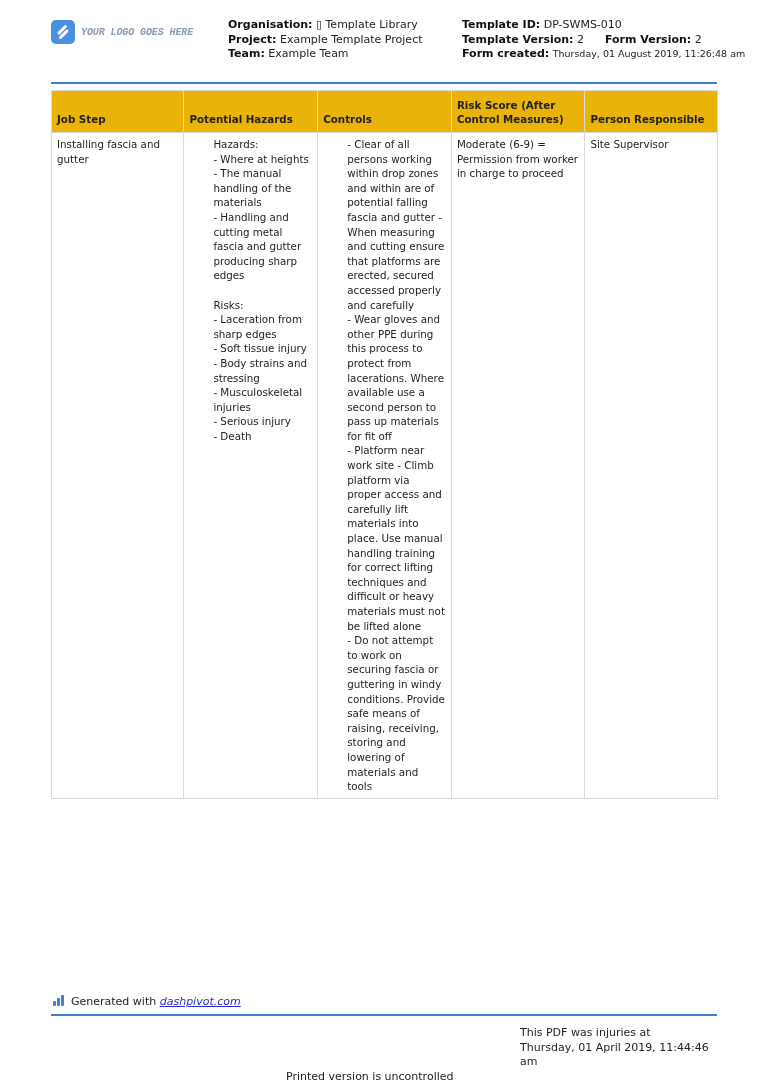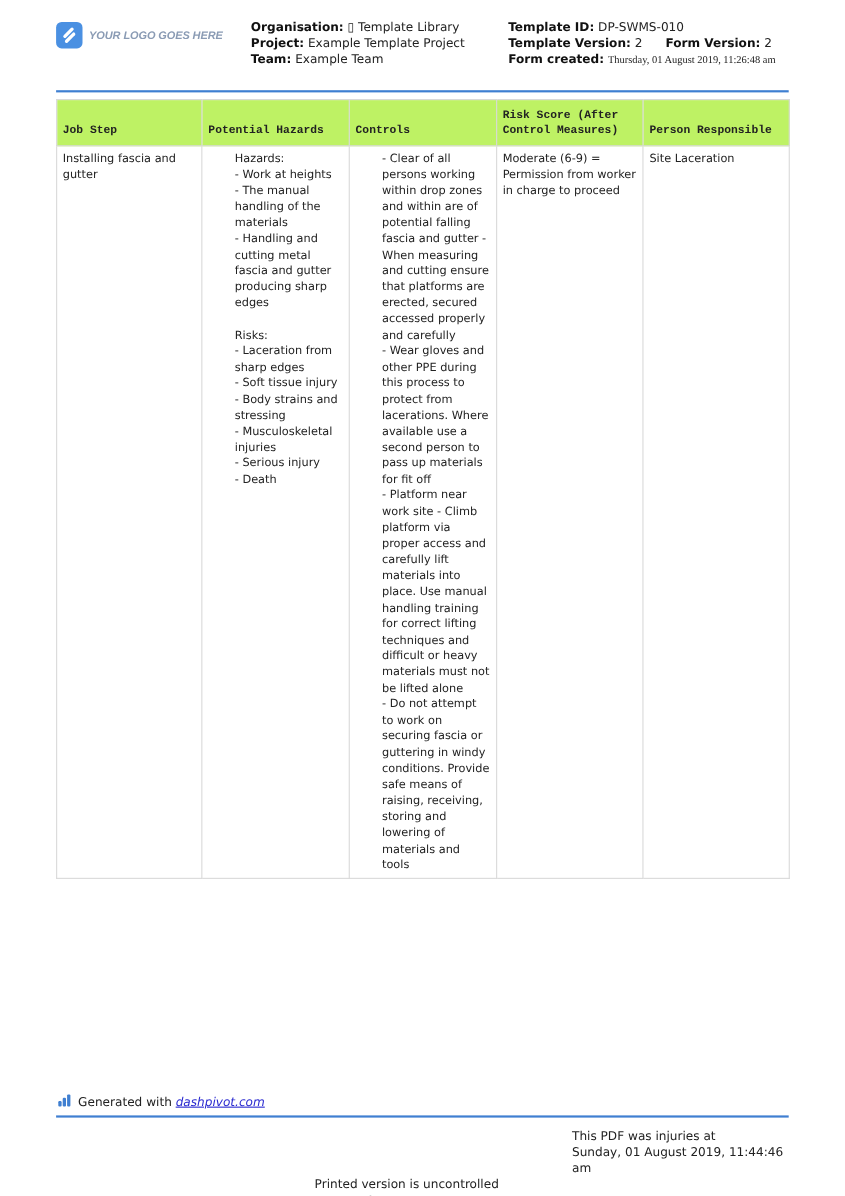--- a/index.html
+++ b/index.html
@@ -7,39 +7,39 @@
       width: 768px; height: 1087px; position: relative; overflow: hidden;
       font-family: "DejaVu Sans", sans-serif; color: #222222;
     }
     .header { position: absolute; left: 0; top: 0; width: 768px; height: 84px; }
     .logo { position: absolute; left: 51px; top: 20px; display: flex; align-items: center; }
     .logo-mark {
       width: 24px; height: 24px; border-radius: 5px; background: #4a90e2;
       display: flex; align-items: center; justify-content: center;
     }
     .logo-text {
-      margin-left: 6px; font-family: Liberation Sans, sans-serif; font-style: italic;
+      margin-left: 6px; font-family: Liberation Mono, monospace; font-style: italic;
       font-weight: bold; font-size: 10px; color: #8a9bb4; letter-spacing: -0.1px; text-align: center;
     }
     .meta-mid { position: absolute; left: 228px; top: 18px; font-size: 11px; line-height: 14.5px; }
     .meta-right { position: absolute; left: 462px; top: 18px; font-size: 11px; line-height: 14.5px; }
     .meta-mid b, .meta-right b { font-weight: bold; color: #111; }
-    .small { font-size: 9.5px; font-family: Liberation Serif, serif; }
+    .small { font-size: 9.5px; }
     .rule-top { position: absolute; left: 51px; top: 82px; width: 666px; height: 2px; background: #3f7fd1; }
 
     table.swms {
       position: absolute; left: 51px; top: 90px; width: 667px;
       border-collapse: collapse; font-size: 10.3px; line-height: 14.6px;
     }
     table.swms th, table.swms td {
       border: 1px solid #d9d9d9; vertical-align: top; text-align: left; padding: 4px 5px 4px 5px;
     }
     table.swms th {
-      background: #bef264; font-weight: bold; color: #222; vertical-align: bottom;
-      height: 32px; padding-bottom: 5px; font-family: Liberation Mono, monospace;
+      background: #eab308; font-weight: bold; color: #222; vertical-align: bottom;
+      height: 32px; padding-bottom: 5px;
     }
     .col1 { width: 122px; } .col2 { width: 123px; margin-left: 16px; } .col3 { width: 123px; }
     .col4 { width: 123px; } .col5 { width: 122px; }
     .cell-lines div { white-space: pre-wrap; padding-left: 24px; }
     .gap { height: 14.6px; }
 
     .rule-bottom { position: absolute; left: 51px; top: 1014px; width: 666px; height: 2px; background: #3f7fd1; }
     .footer-left { position: absolute; left: 53px; top: 995px; font-size: 11px; display: flex; align-items: flex-start; }
     .footer-left a { color: #2a2ad0; text-decoration: underline; font-style: italic; }
     .bars { display: flex; align-items: flex-end; margin-right: 6px; height: 11px; }
@@ -105,40 +105,40 @@
       <th class="col3">Controls</th>
       <th class="col4">Risk Score (After Control Measures)</th>
       <th class="col5">Person Responsible</th>
     </tr>
   </thead>
   <tbody>
     <tr style="height:533px">
       <td>Installing fascia and gutter</td>
       <td class="cell-lines">
         <div>Hazards:</div>
-        <div>- Work at heights</div>
+        <div>- Where at heights</div>
         <div>- The manual handling of the materials</div>
         <div>- Handling and cutting metal fascia and gutter producing sharp edges</div>
         <div class="gap"></div>
         <div>Risks:</div>
         <div>- Laceration from sharp edges</div>
         <div>- Soft tissue injury</div>
         <div>- Body strains and stressing</div>
         <div>- Musculoskeletal injuries</div>
         <div>- Serious injury</div>
         <div>- Death</div>
       </td>
       <td class="cell-lines">
         <div>- Clear of all persons working within drop zones and within are of potential falling fascia and gutter - When measuring and cutting ensure that platforms are erected, secured accessed properly and carefully</div>
         <div>- Wear gloves and other PPE during this process to protect from lacerations. Where available use a second person to pass up materials for fit off</div>
         <div>- Platform near work site - Climb platform via proper access and carefully lift materials into place. Use manual handling training for correct lifting techniques and difficult or heavy materials must not be lifted alone</div>
         <div>- Do not attempt to work on securing fascia or guttering in windy conditions. Provide safe means of raising, receiving, storing and lowering of materials and tools</div>
       </td>
       <td>Moderate (6-9) = Permission from worker in charge to proceed</td>
-      <td>Site Laceration</td>
+      <td>Site Supervisor</td>
     </tr>
   </tbody>
 </table>
 
 <div class="rule-bottom"></div>
 
 <div class="footer-left">
   <span class="bars">
     <span style="height:5px"></span>
       <span style="height:8px"></span>
@@ -147,14 +147,14 @@
   <span>Generated with</span>&nbsp;<a>dashpivot.com</a>
 </div>
 
 <div class="footer-mid">
   <div>Printed version is uncontrolled</div>
   <div>Page 6 of 10</div>
 </div>
 
 <div class="footer-right">
   <div>This PDF was injuries at</div>
-  <div>Sunday, 01 August 2019, 11:44:46 am</div>
+  <div>Thursday, 01 April 2019, 11:44:46 am</div>
 </div>
 
 </body></html>

